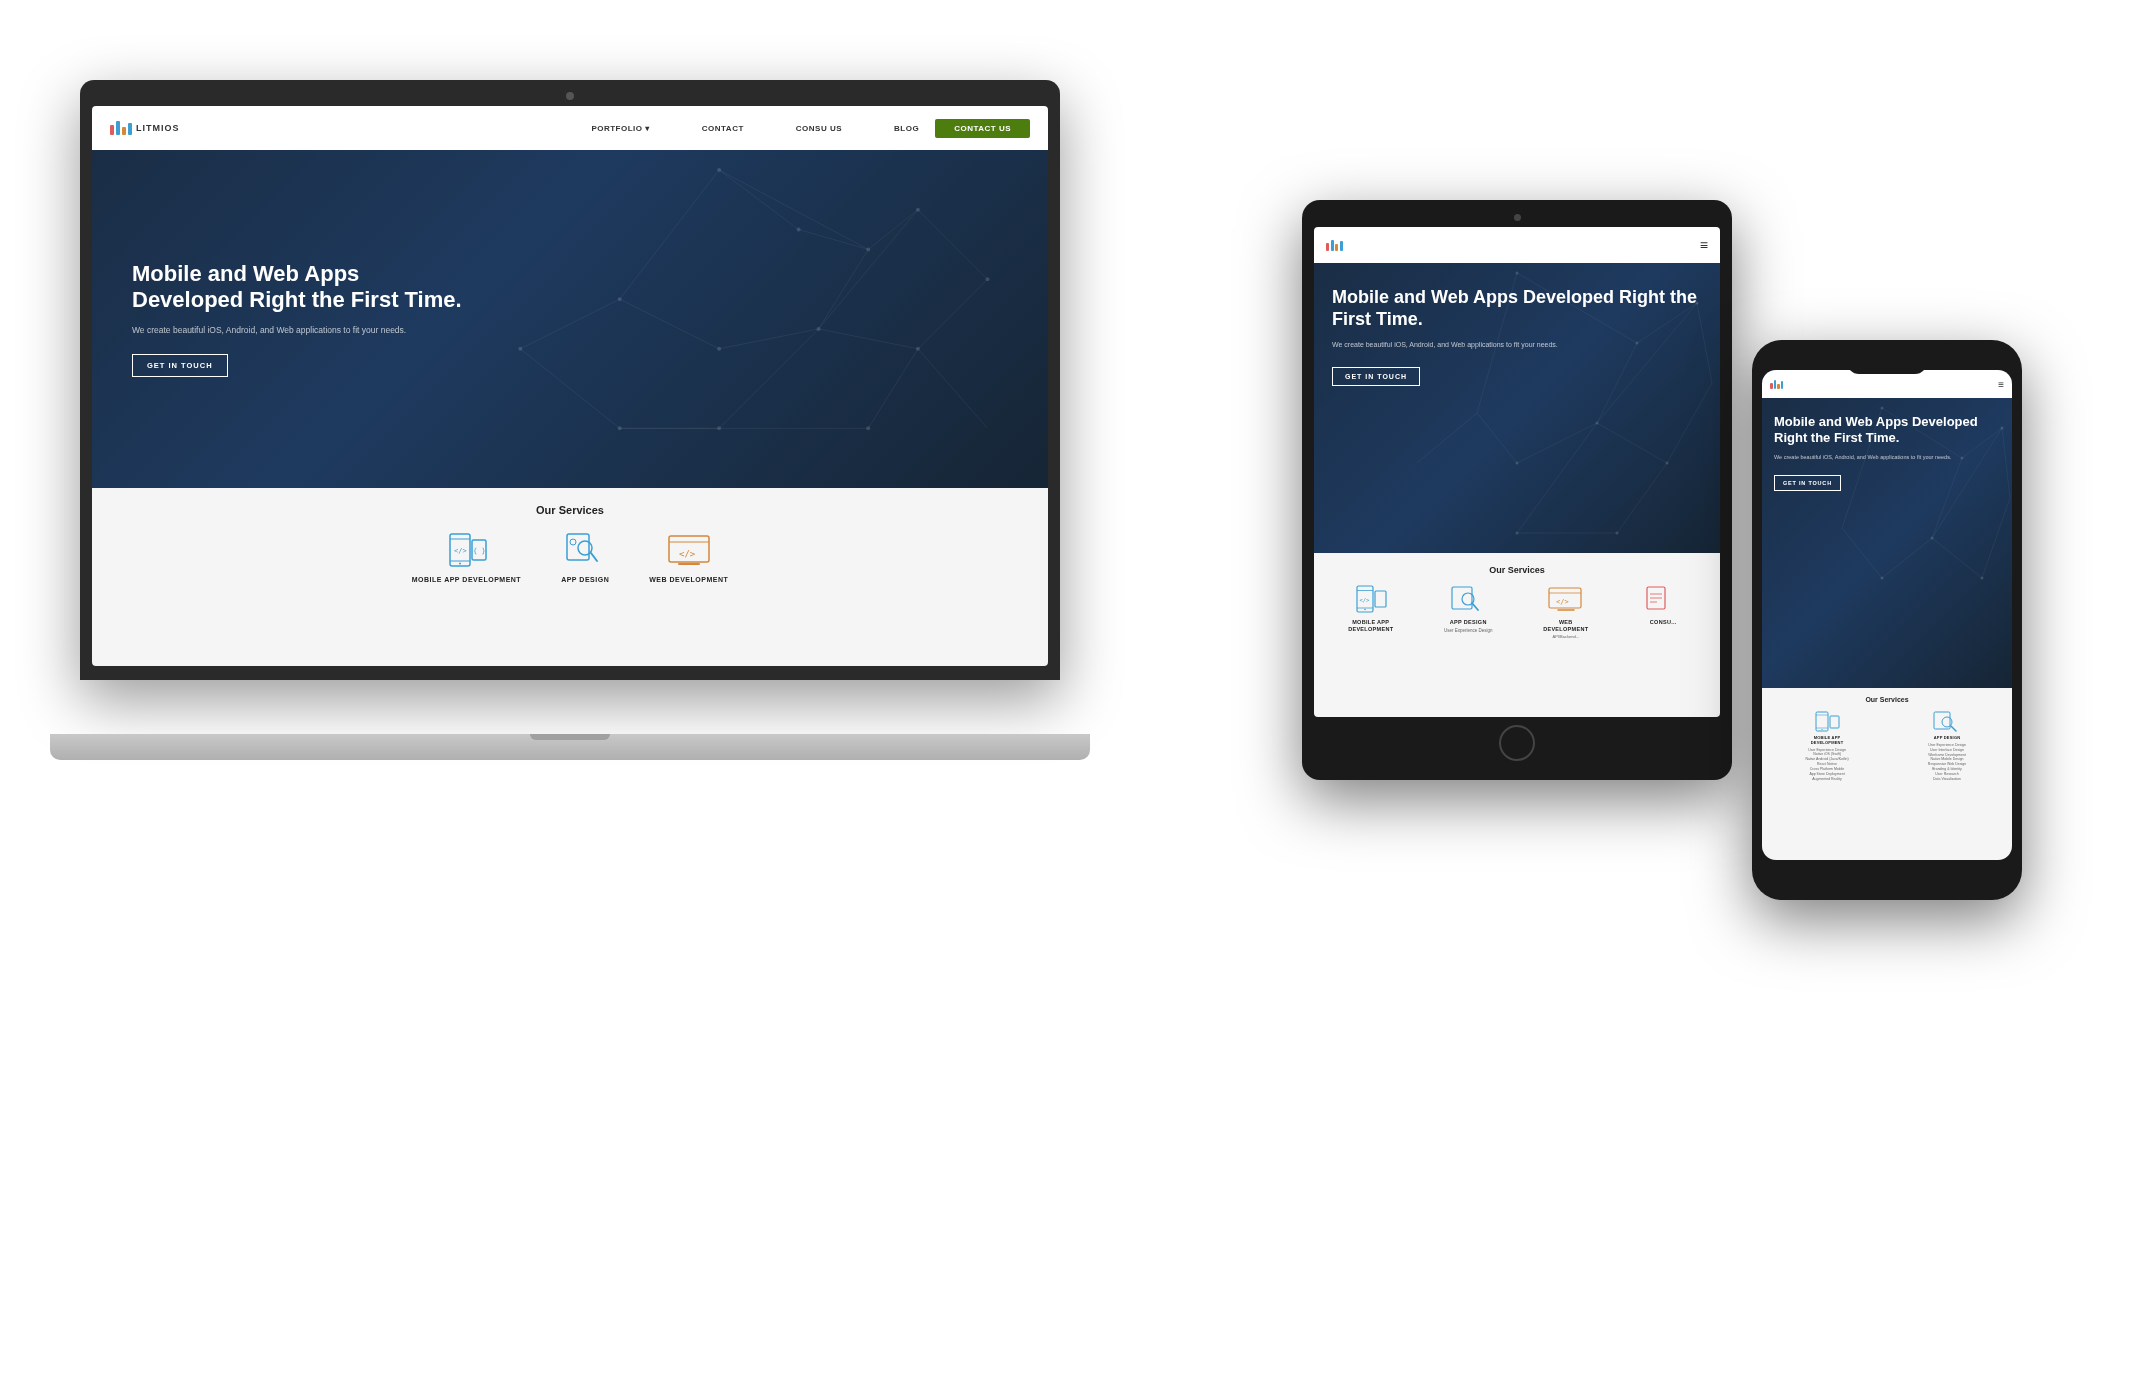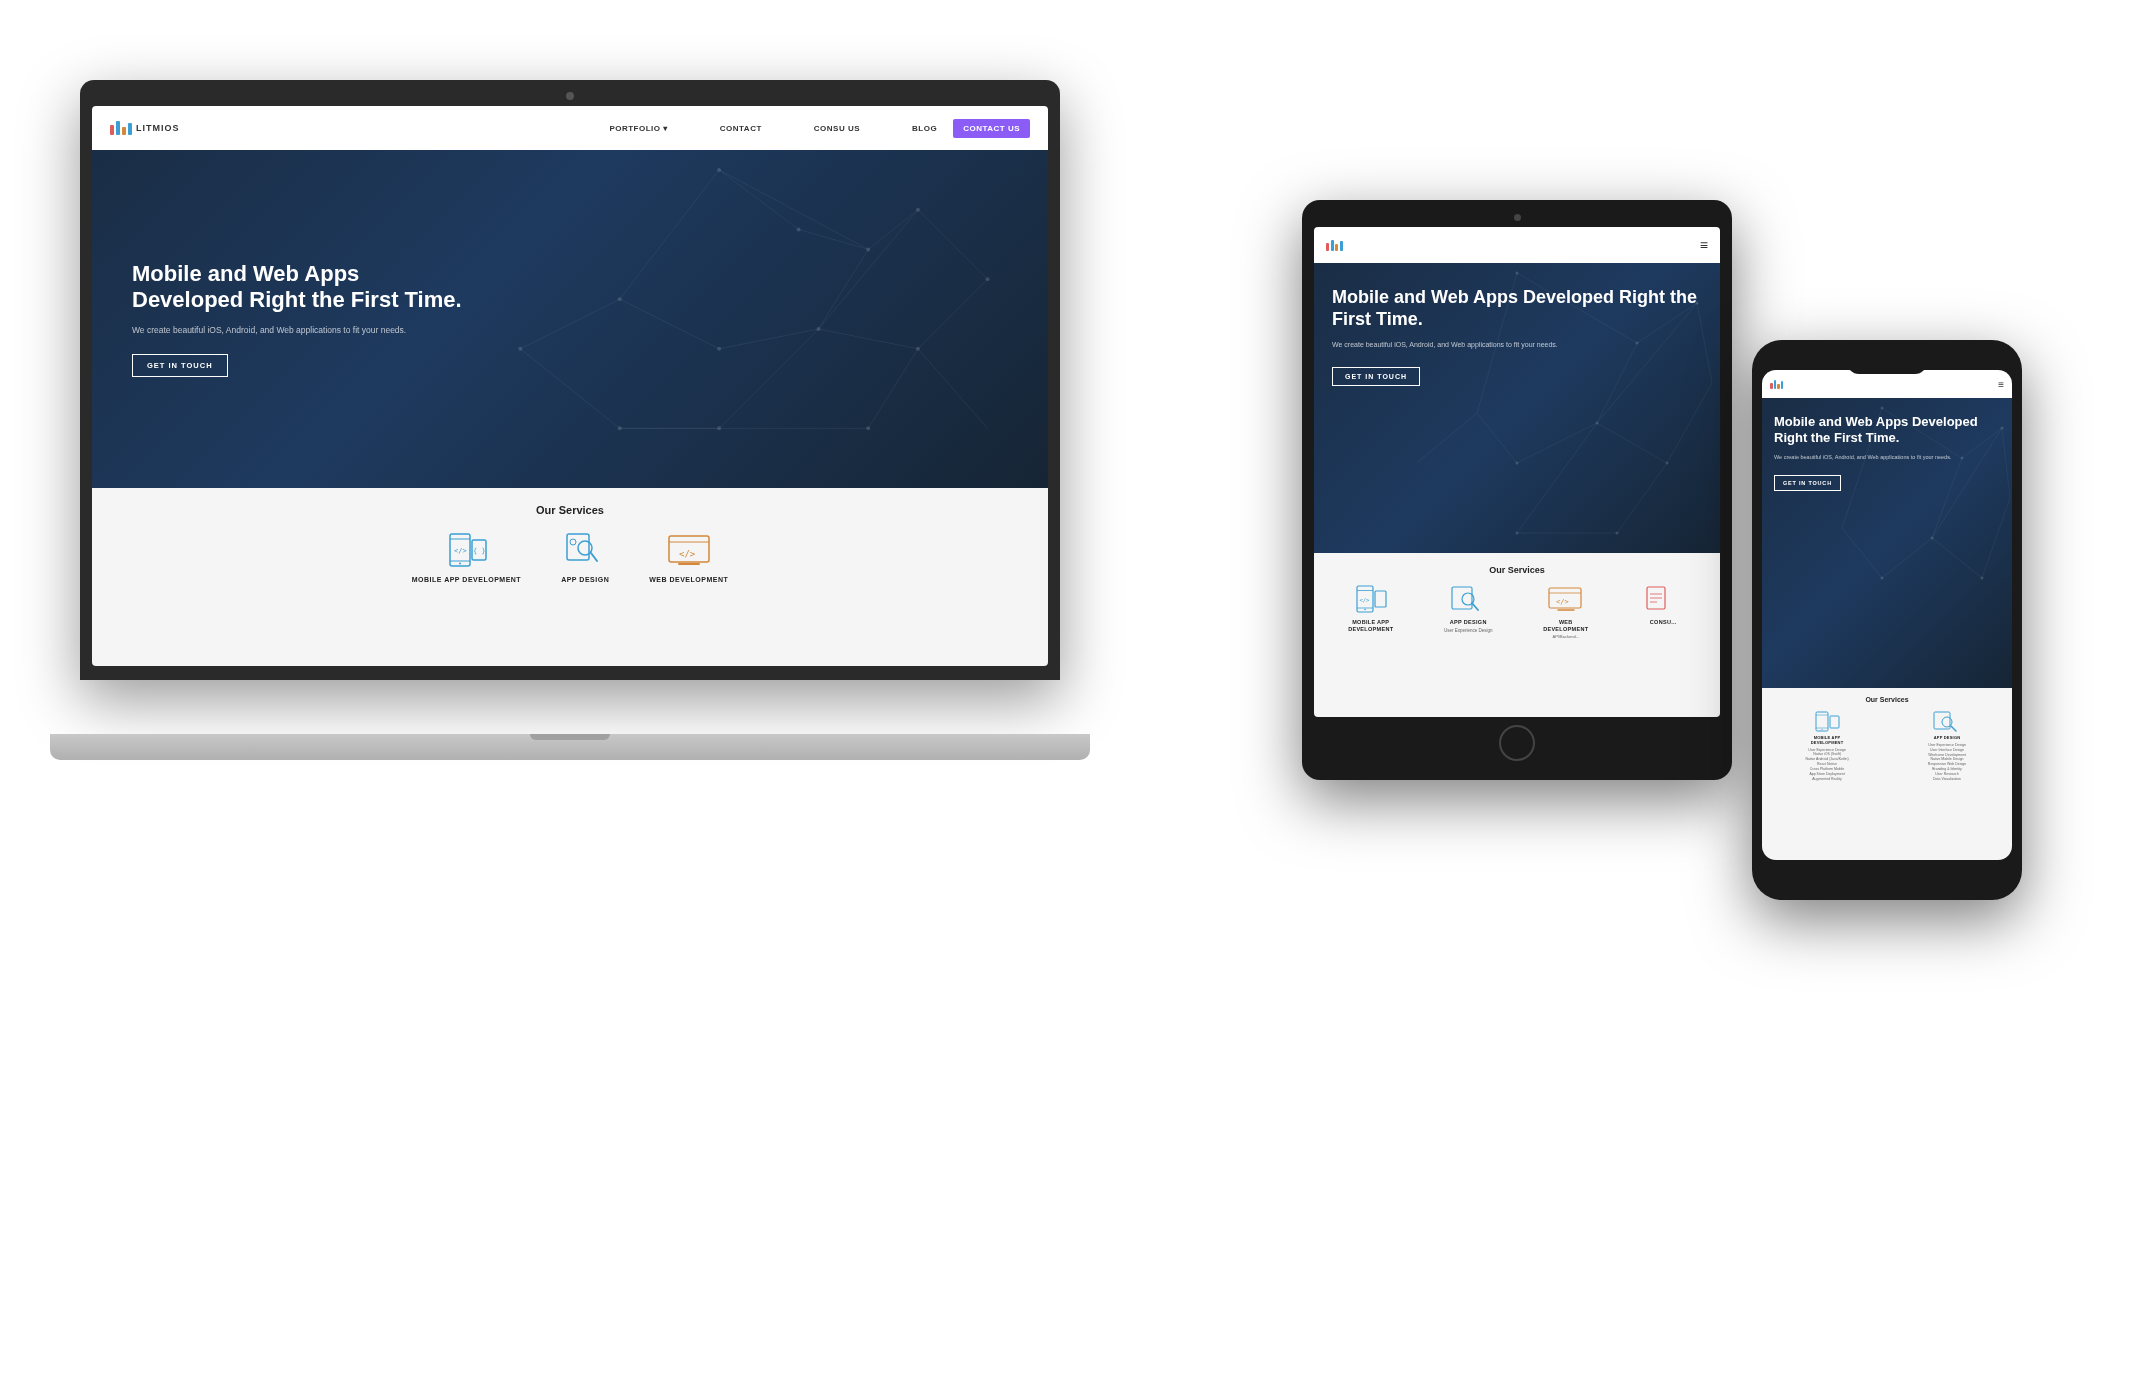--- a/index.html
+++ b/index.html
@@ -178,25 +178,25 @@
       gap: 16px;
     }
     .nav-link {
       font-size: 8px;
       color: #333;
       font-weight: 600;
       letter-spacing: 0.5px;
       margin-left: 36px;
     }
     .nav-btn {
-      background: #8b5cf6;
+      background: #4d7c0f;
       color: #fff;
       font-size: 8px;
       font-weight: 700;
-      padding: 5px 10px;
+      padding: 5px 19px;
       border-radius: 2px;
       letter-spacing: 0.5px;
     }
 
     .site-hero {
       background: linear-gradient(135deg, #1a2d45 0%, #1e3a5f 40%, #162535 100%);
       height: 338px;
       position: relative;
       overflow: hidden;
       display: flex;

